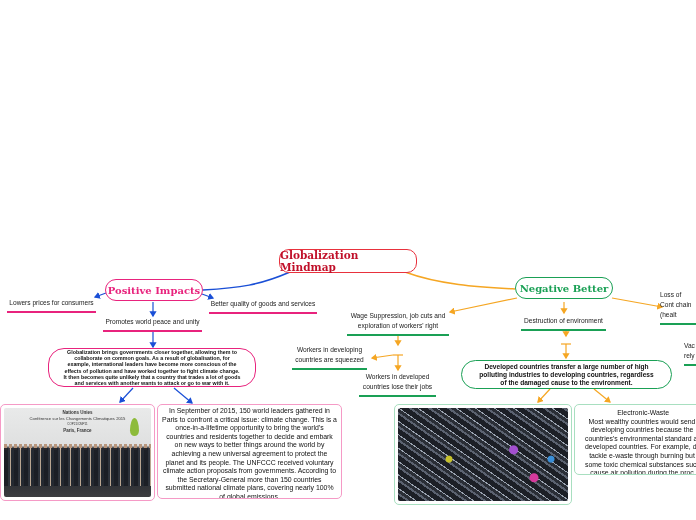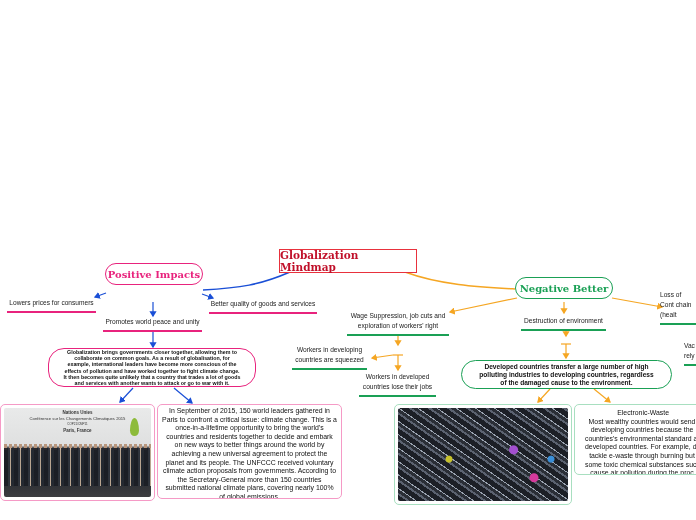--- a/index.html
+++ b/index.html
@@ -4,21 +4,21 @@
   <style>
     html, body { margin: 0; padding: 0; }
     body {
       width: 696px; height: 520px; background: #ffffff; position: relative; overflow: hidden;
       font-family: "Liberation Sans", sans-serif;
     }
     svg.links { position: absolute; left: 0; top: 0; width: 696px; height: 520px; pointer-events: none; }
     .node { position: absolute; box-sizing: border-box; }
     .root {
       left: 279px; top: 249px; width: 138px; height: 24px;
-      border: 1.5px solid #e8313d; border-radius: 0; background: #fff;
+      border: 1.5px solid #e8313d; border-radius: 10px; background: #fff;
       color: #c0102a; font-family: "DejaVu Serif", serif; font-weight: bold; font-size: 10.5px;
       display: flex; align-items: center; justify-content: center;
     }
     .main-topic {
       height: 22px; border-radius: 11px; background: #fff;
       font-family: "DejaVu Serif", serif; font-weight: bold; font-size: 10px;
       display: flex; align-items: center; justify-content: center;
     }
     .pos { border: 1.5px solid #e8237d; color: #e8237d; }
     .neg { border: 1.5px solid #1aa055; color: #1aa055; }
@@ -107,21 +107,21 @@
   <line x1="561" y1="344" x2="571" y2="344" stroke="#f5a623" stroke-width="1.2"></line>
   <line x1="566" y1="344" x2="566" y2="358" stroke="#f5a623" stroke-width="1.2" marker-end="url(#ao)"></line>
   <line x1="550" y1="389" x2="538" y2="402" stroke="#f5a623" stroke-width="1.2" marker-end="url(#ao)"></line>
   <line x1="594" y1="389" x2="610" y2="402" stroke="#f5a623" stroke-width="1.2" marker-end="url(#ao)"></line>
 </svg>
 
 <div class="node root">
   <span>Globalization Mindmap</span>
 </div>
 
-<div class="node main-topic pos" style="left:105px; top:263px; width:98px;text-align:center;">
+<div class="node main-topic pos" style="left:105px; top:279px; width:98px;text-align:center;">
   <span>Positive Impacts</span>
 </div>
 
 <div class="node leaf pink" style="left:7px; top:295px; width:89px; height:18px;">
   <span>Lowers prices for consumers</span>
 </div>
 
 <div class="node leaf pink" style="left:209px; top:296px; width:108px; height:18px;">
   <span>Better quality of goods and services</span>
 </div>

